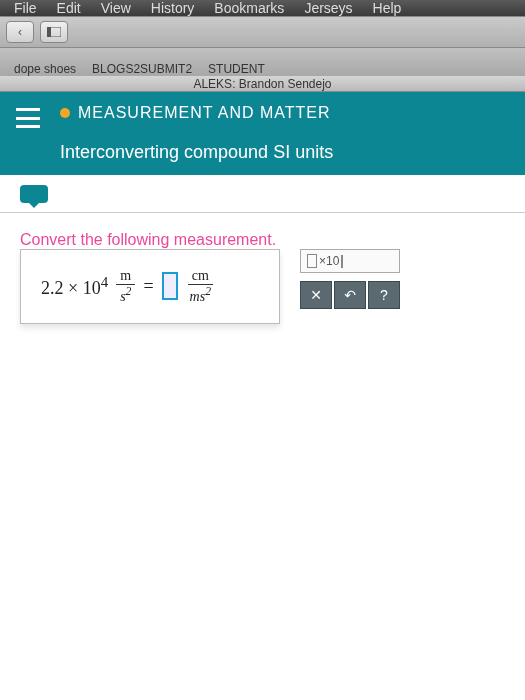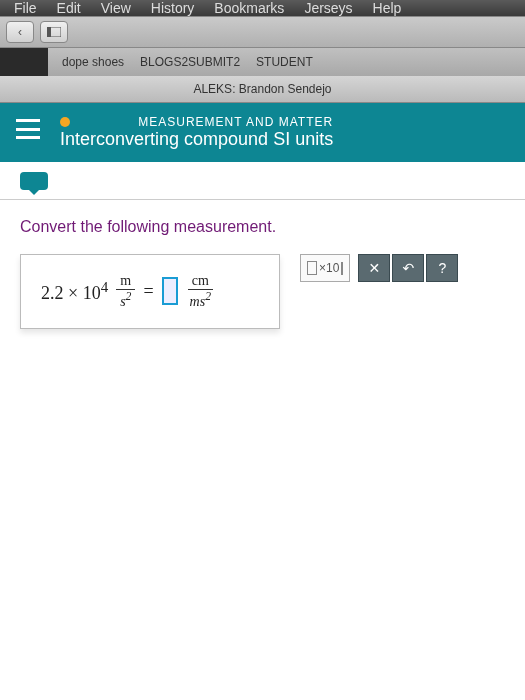--- a/index.html
+++ b/index.html
@@ -4,48 +4,48 @@
   <style>
     * { margin: 0; padding: 0; box-sizing: border-box; }
     body { font-family: -apple-system, Helvetica, Arial, sans-serif; background: #2a2a2a; width: 525px; height: 700px; overflow: hidden; }
     
     .menubar { background: linear-gradient(#5a5a5a, #3a3a3a); height: 16px; display: flex; align-items: center; padding: 0 4px; color: #ddd; font-size: 14px; }
     .menubar span { padding: 0 10px; }
     
     .toolbar { background: linear-gradient(#cacaca, #b0b0b0); height: 32px; display: flex; align-items: center; padding: 0 6px; border-top: 1px solid #888; border-bottom: 1px solid #888; }
     .tool-btn { width: 28px; height: 22px; background: linear-gradient(#f0f0f0,#d0d0d0); border: 1px solid #888; border-radius: 4px; margin-right: 6px; display: flex; align-items: center; justify-content: center; font-size: 12px; color: #555; }
     
-    .bookmarks { background: linear-gradient(#c0c0c0, #a8a8a8); height: 28px; display: flex; align-items: center; padding: 0 6px; font-size: 12px; color: #333; overflow: hidden; white-space: nowrap; margin-left: 48px; }
+    .bookmarks { background: linear-gradient(#c0c0c0, #a8a8a8); height: 28px; display: flex; align-items: flex-end; padding: 0 6px; font-size: 12px; color: #333; overflow: hidden; white-space: nowrap; }
     .bookmarks span { padding: 0 8px; }
     
-    .page-title-bar { background: linear-gradient(#d5d5d5, #bababa); height: 27px; display: flex; align-items: center; justify-content: center; font-size: 12px; color: #333; border-bottom: 1px solid #888; }
+    .page-title-bar { background: linear-gradient(#d5d5d5, #bababa); height: 16px; display: flex; align-items: center; justify-content: center; font-size: 12px; color: #333; border-bottom: 1px solid #888; }
     
     .aleks-header { background: #0d8693; color: #fff; padding: 12px 16px; display: flex; align-items: flex-start; }
     .hamburger { width: 24px; height: 20px; display: flex; flex-direction: column; justify-content: space-between; margin-right: 20px; margin-top: 4px; }
     .hamburger div { height: 3px; background: #fff; }
-    .aleks-title { font-size: 12px; letter-spacing: 1px; display: flex; align-items: center; justify-content: space-between; }
+    .aleks-title { font-size: 16px; letter-spacing: 1px; display: flex; align-items: center; }
     .dot { width: 10px; height: 10px; border-radius: 50%; background: #f5a623; margin-right: 8px; }
-    .aleks-sub { font-size: 18px; margin-top: 0; }
+    .aleks-sub { font-size: 18px; margin-top: 20px; }
     
     .crumb-bar { background: #fff; height: 38px; display: flex; align-items: center; padding: 0 20px; border-bottom: 1px solid #ccc; }
     .crumb-chip { background: #0d8693; width: 28px; height: 18px; border-radius: 4px; position: relative; }
     .crumb-chip:after { content: ''; position: absolute; top: 100%; left: 50%; transform: translateX(-50%); border: 5px solid transparent; border-top-color: #0d8693; }
     
     .content { background: #fff; padding: 18px 20px 40px 20px; min-height: 520px; }
-    .prompt { font-size: 16px; color: #701a75; margin-bottom: 18px; }
+    .prompt { font-size: 16px; color: #ec4899; }
     
     .work-row { display: flex; align-items: flex-start; gap: 12px; }
     .equation-box { border: 1px solid #bbb; padding: 18px 20px; font-family: Georgia, 'Times New Roman', serif; font-size: 18px; color: #222; display: flex; align-items: center; gap: 8px; box-shadow: 0 4px 6px rgba(0,0,0,0.1); min-width: 260px; }
     .coef { white-space: nowrap; }
     .frac { display: inline-flex; flex-direction: column; align-items: center; vertical-align: middle; }
     .frac .num { border-bottom: 1px solid #333; padding: 0 4px; font-size: 14px; }
     .frac .den { padding: 0 4px; font-size: 14px; font-style: italic; }
     .inputbox { width: 16px; height: 28px; border: 2px solid #1a9cd4; background: #eef; }
     
-    .side-tools { display: flex; flex-direction: row; gap: 8px; margin-left: 8px; }
+    .side-tools { display: flex; flex-direction: column; gap: 8px; margin-left: 8px; }
     .tool-templ { border: 1px solid #aaa; padding: 4px 6px; font-size: 12px; color: #555; display: flex; align-items: center; gap: 2px; background: #fafafa; }
     .tmpl-box { width: 10px; height: 14px; border: 1px solid #888; }
     .action-row { display: flex; gap: 2px; }
     .action-btn { width: 32px; height: 28px; background: #5a6a70; color: #fff; display: flex; align-items: center; justify-content: center; font-size: 14px; border: 1px solid #3a4a50; }
   </style>
 </head>
 <body>
 
 <div class="menubar">
   <span>File</span>

